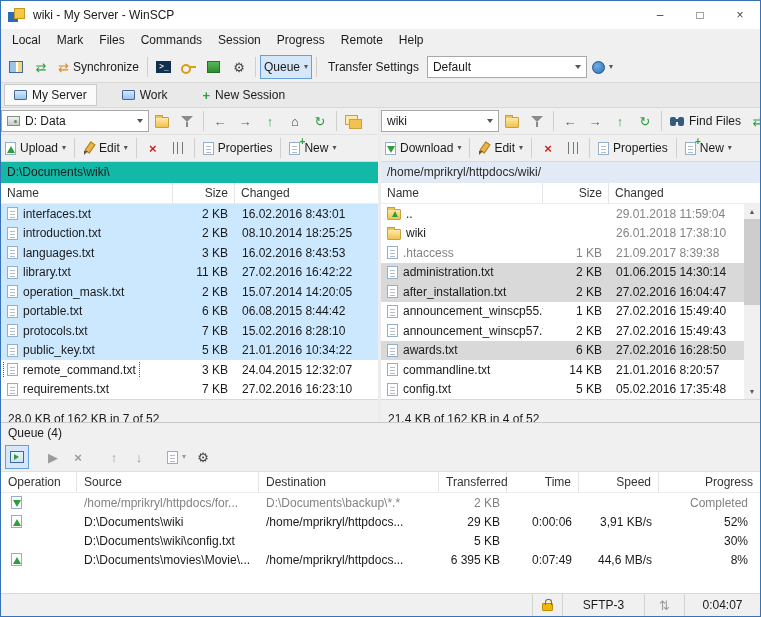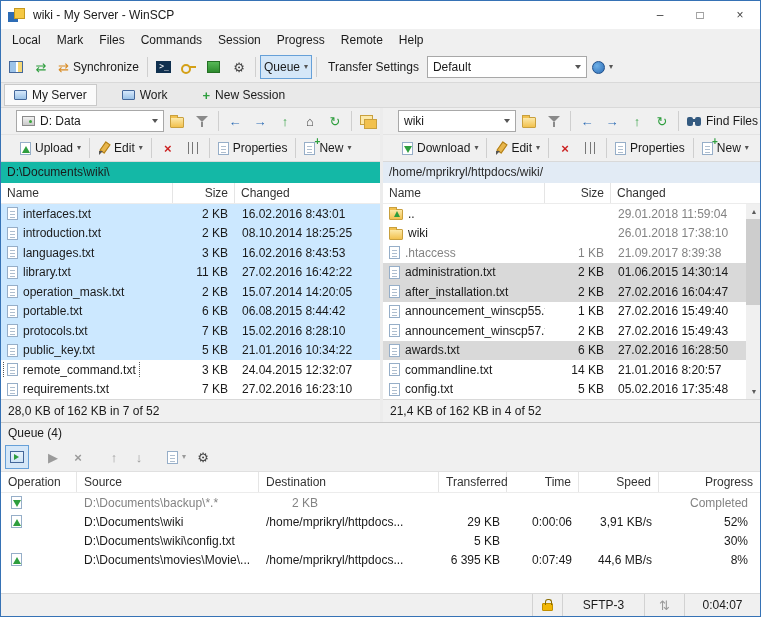--- a/index.html
+++ b/index.html
@@ -36,21 +36,21 @@
 
   
   .tabsrow { height:25px; flex:none; background:#e9e9e9; display:flex; align-items:center; padding-left:3px; gap:15px; border-bottom:1px solid #d9d9d9; }
   .tab { height:22px; display:inline-flex; align-items:center; gap:5px; padding:0 9px; border:1px solid transparent; }
   .tab.active { background:#fafafa; border-color:#c9c9c9; }
 
   
   .panels { flex:none; display:flex; height:314px; }
   .panel { display:flex; flex-direction:column; background:#fff; width:379px; }
   .splitter { width:3px; background:#ececec; flex:none; }
-  .subbar { height:27px; flex:none; background:#f0f0f0; display:flex; align-items:center; gap:1px; padding:0 15px; border-bottom:1px solid #e3e3e3; }
+  .subbar { height:27px; flex:none; background:#f0f0f0; display:flex; align-items:center; gap:1px; padding:0 0; border-bottom:1px solid #e3e3e3; }
   .cmdbar { border-bottom:1px solid #d9d9d9; }
   .drive-combo { width:148px; } .dir-combo { width:118px; }
 
   .pathbar { height:21px; flex:none; line-height:21px; padding:0 6px; white-space:nowrap; overflow:hidden; }
   .pathbar.act { background:#14b8a6; }
   .pathbar.inact { background:#e2ebf5; color:#2a2a2a; }
 
   .cols { height:21px; flex:none; display:flex; background:#fff; border-bottom:1px solid #ececec; color:#333; }
   .colcell { line-height:20px; padding:0 6px; border-right:1px solid #e5e5e5; white-space:nowrap; }
   .panel.left .col-name { width:172px; } .panel.left .col-size { width:62px; text-align:right; }
@@ -63,21 +63,21 @@
   .sel-a { background:#cce8ff; }
   .sel-i { background:#d9d9d9; }
   .dim { color:#838383; }
   .c-name { display:flex; align-items:center; padding-left:3px; overflow:hidden; white-space:nowrap; }
   .panel.left .c-name { width:172px; } .panel.right .c-name { width:162px; }
   .namewrap { display:inline-flex; align-items:center; gap:5px; padding:0 3px; height:17px; }
   .focused .namewrap { outline:1px dotted #555; }
   .c-size { text-align:right; padding-right:7px; white-space:nowrap; }
   .panel.left .c-size { width:62px; } .panel.right .c-size { width:66px; }
   .c-changed { flex:1; padding-left:7px; white-space:nowrap; overflow:hidden; }
-  .pstatus { height:23px; flex:none; background:#f0f0f0; border-top:1px solid #d9d9d9; line-height:22px; padding:0 7px; white-space:nowrap; }
+  .pstatus { height:23px; flex:none; background:#f0f0f0; border-top:1px solid #d9d9d9; line-height:22px; padding:8px 7px; white-space:nowrap; }
 
   
   .ico-doc { width:11px; height:13px; background:#fff; border:1px solid #96aec8; position:relative; flex:none; }
   .ico-doc::after { content:''; position:absolute; left:2px; top:3px; width:5px; height:1px; background:#aebecf; box-shadow:0 3px 0 #aebecf, 0 6px 0 #aebecf; }
   .ico-folder { width:14px; height:11px; background:linear-gradient(#fce9a9,#f2c14e); border:1px solid #c9a03e; border-radius:1px; position:relative; flex:none; margin-top:2px; }
   .ico-folder::before { content:''; position:absolute; left:-1px; top:-3px; width:6px; height:2px; background:#f2c14e; border:1px solid #c9a03e; border-bottom:none; }
   .ico-parent::after { content:''; position:absolute; left:4px; top:1px; border-left:3px solid transparent; border-right:3px solid transparent; border-bottom:6px solid #2e9e3e; }
 
   
   .vscroll { position:absolute; top:0; right:0; bottom:0; width:16px; background:#f0f0f0; display:flex; flex-direction:column; align-items:center; }
@@ -631,20 +631,21 @@
     <span class="qcol qc-tr">Transferred</span>
     <span class="qcol qc-time">Time</span>
     <span class="qcol qc-speed">Speed</span>
     <span class="qcol qc-prog">Progress</span>
   </div>
   <div id="queue-rows">
       <div class="qrow dim">
         <span class="q-op">
           <span class="qico down"></span>
         </span>
+        <span class="q-src">/home/mprikryl/httpdocs/for...</span>
         <span class="q-dst">D:\Documents\backup\*.*</span>
         <span class="q-tr">2 KB</span>
         <span class="q-time"></span>
         <span class="q-speed"></span>
         <span class="q-prog">Completed</span>
       </div>
       <div class="qrow">
         <span class="q-op">
           <span class="qico up"></span>
         </span>

